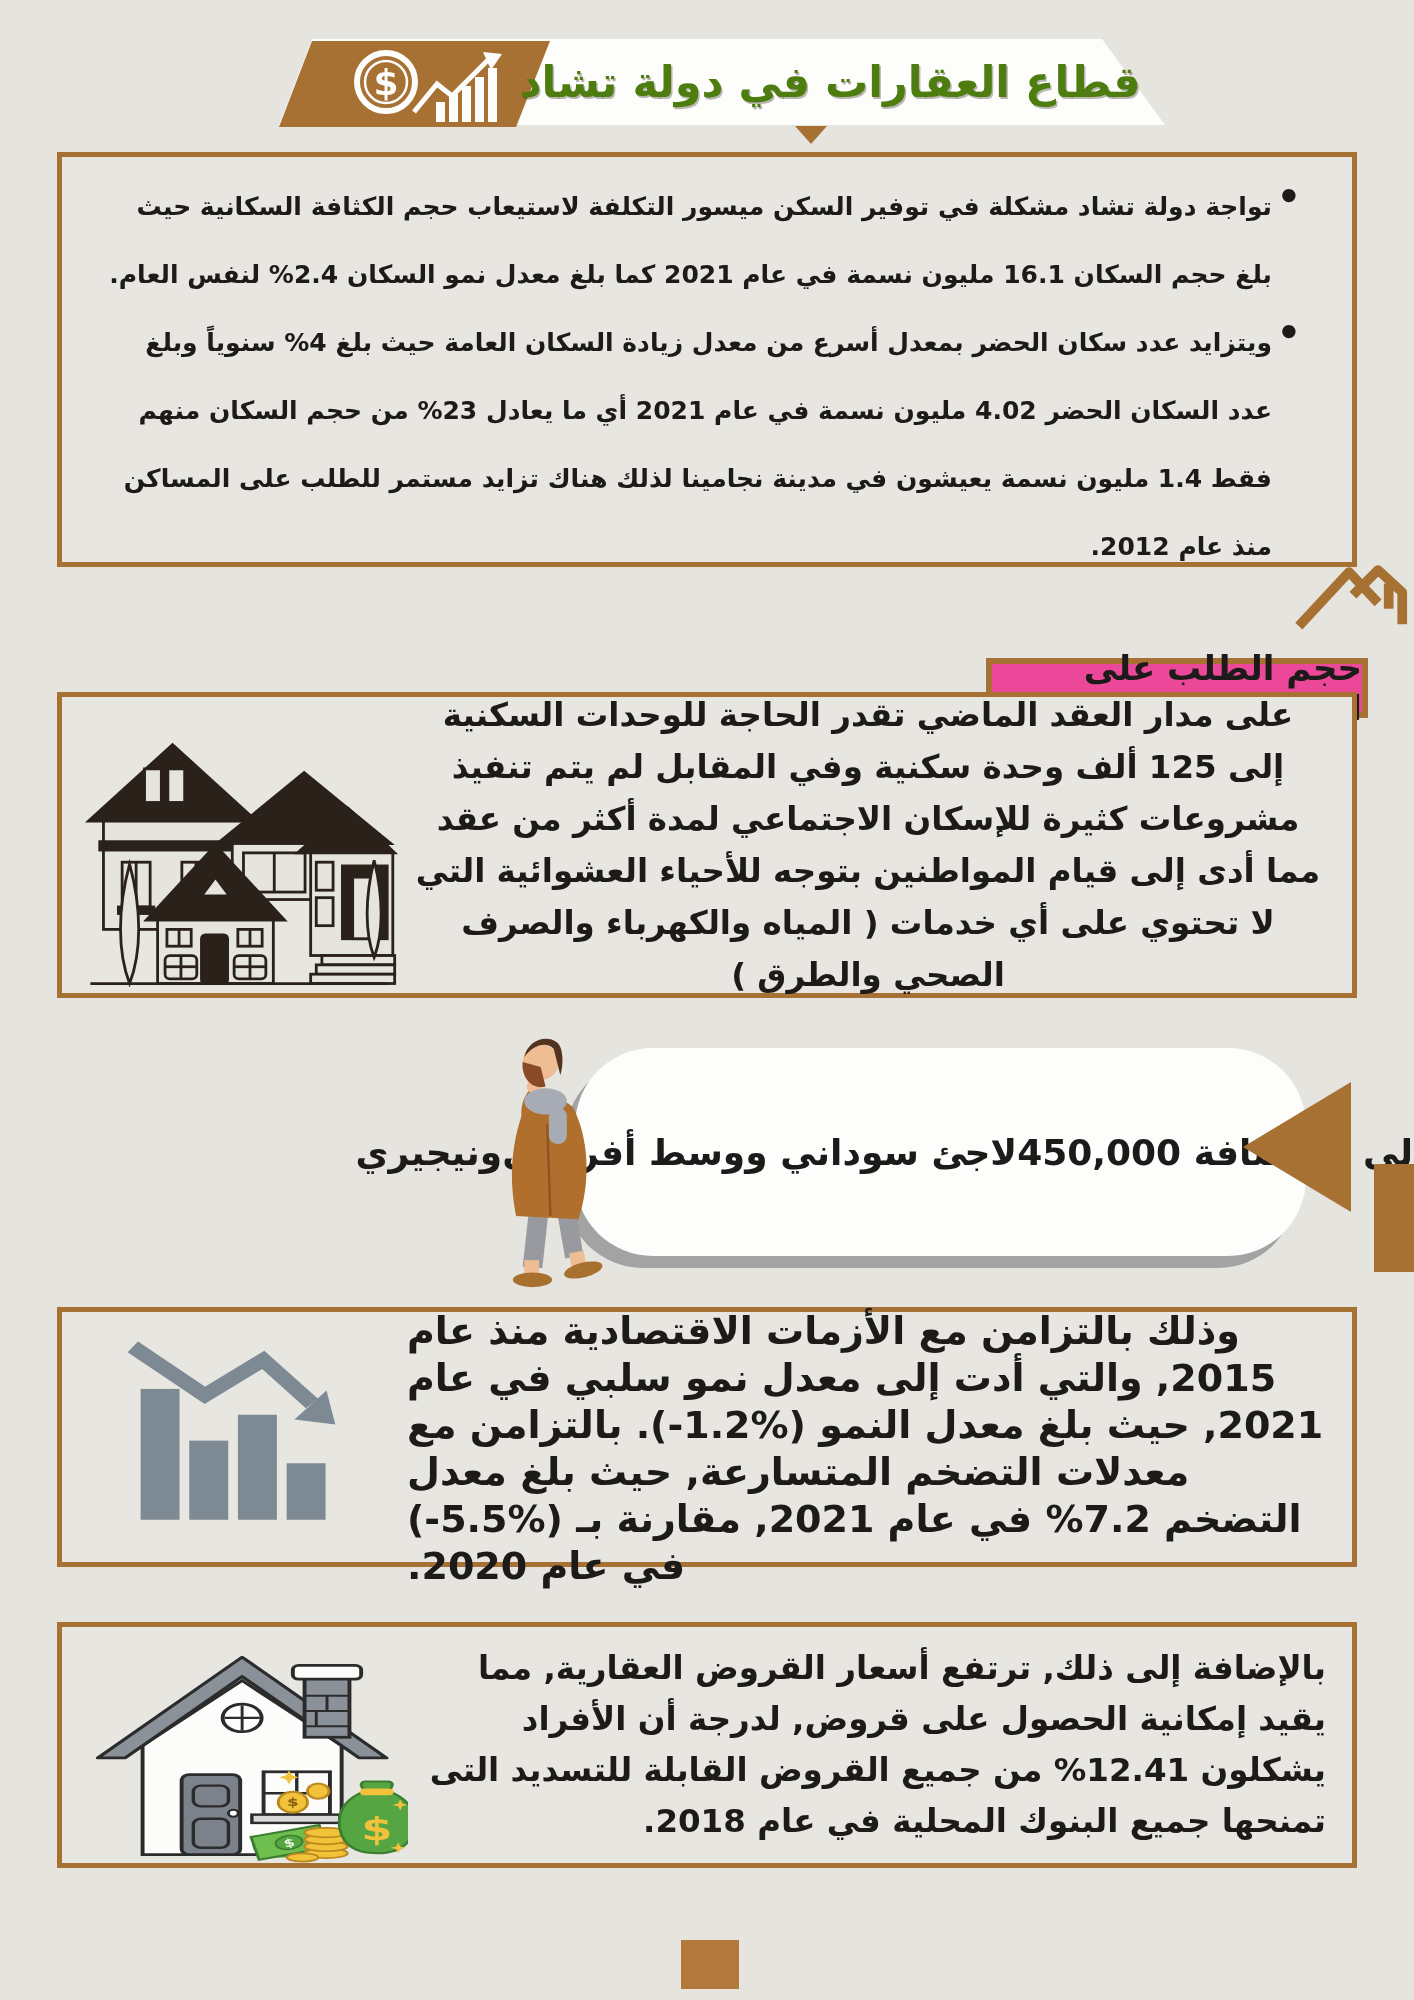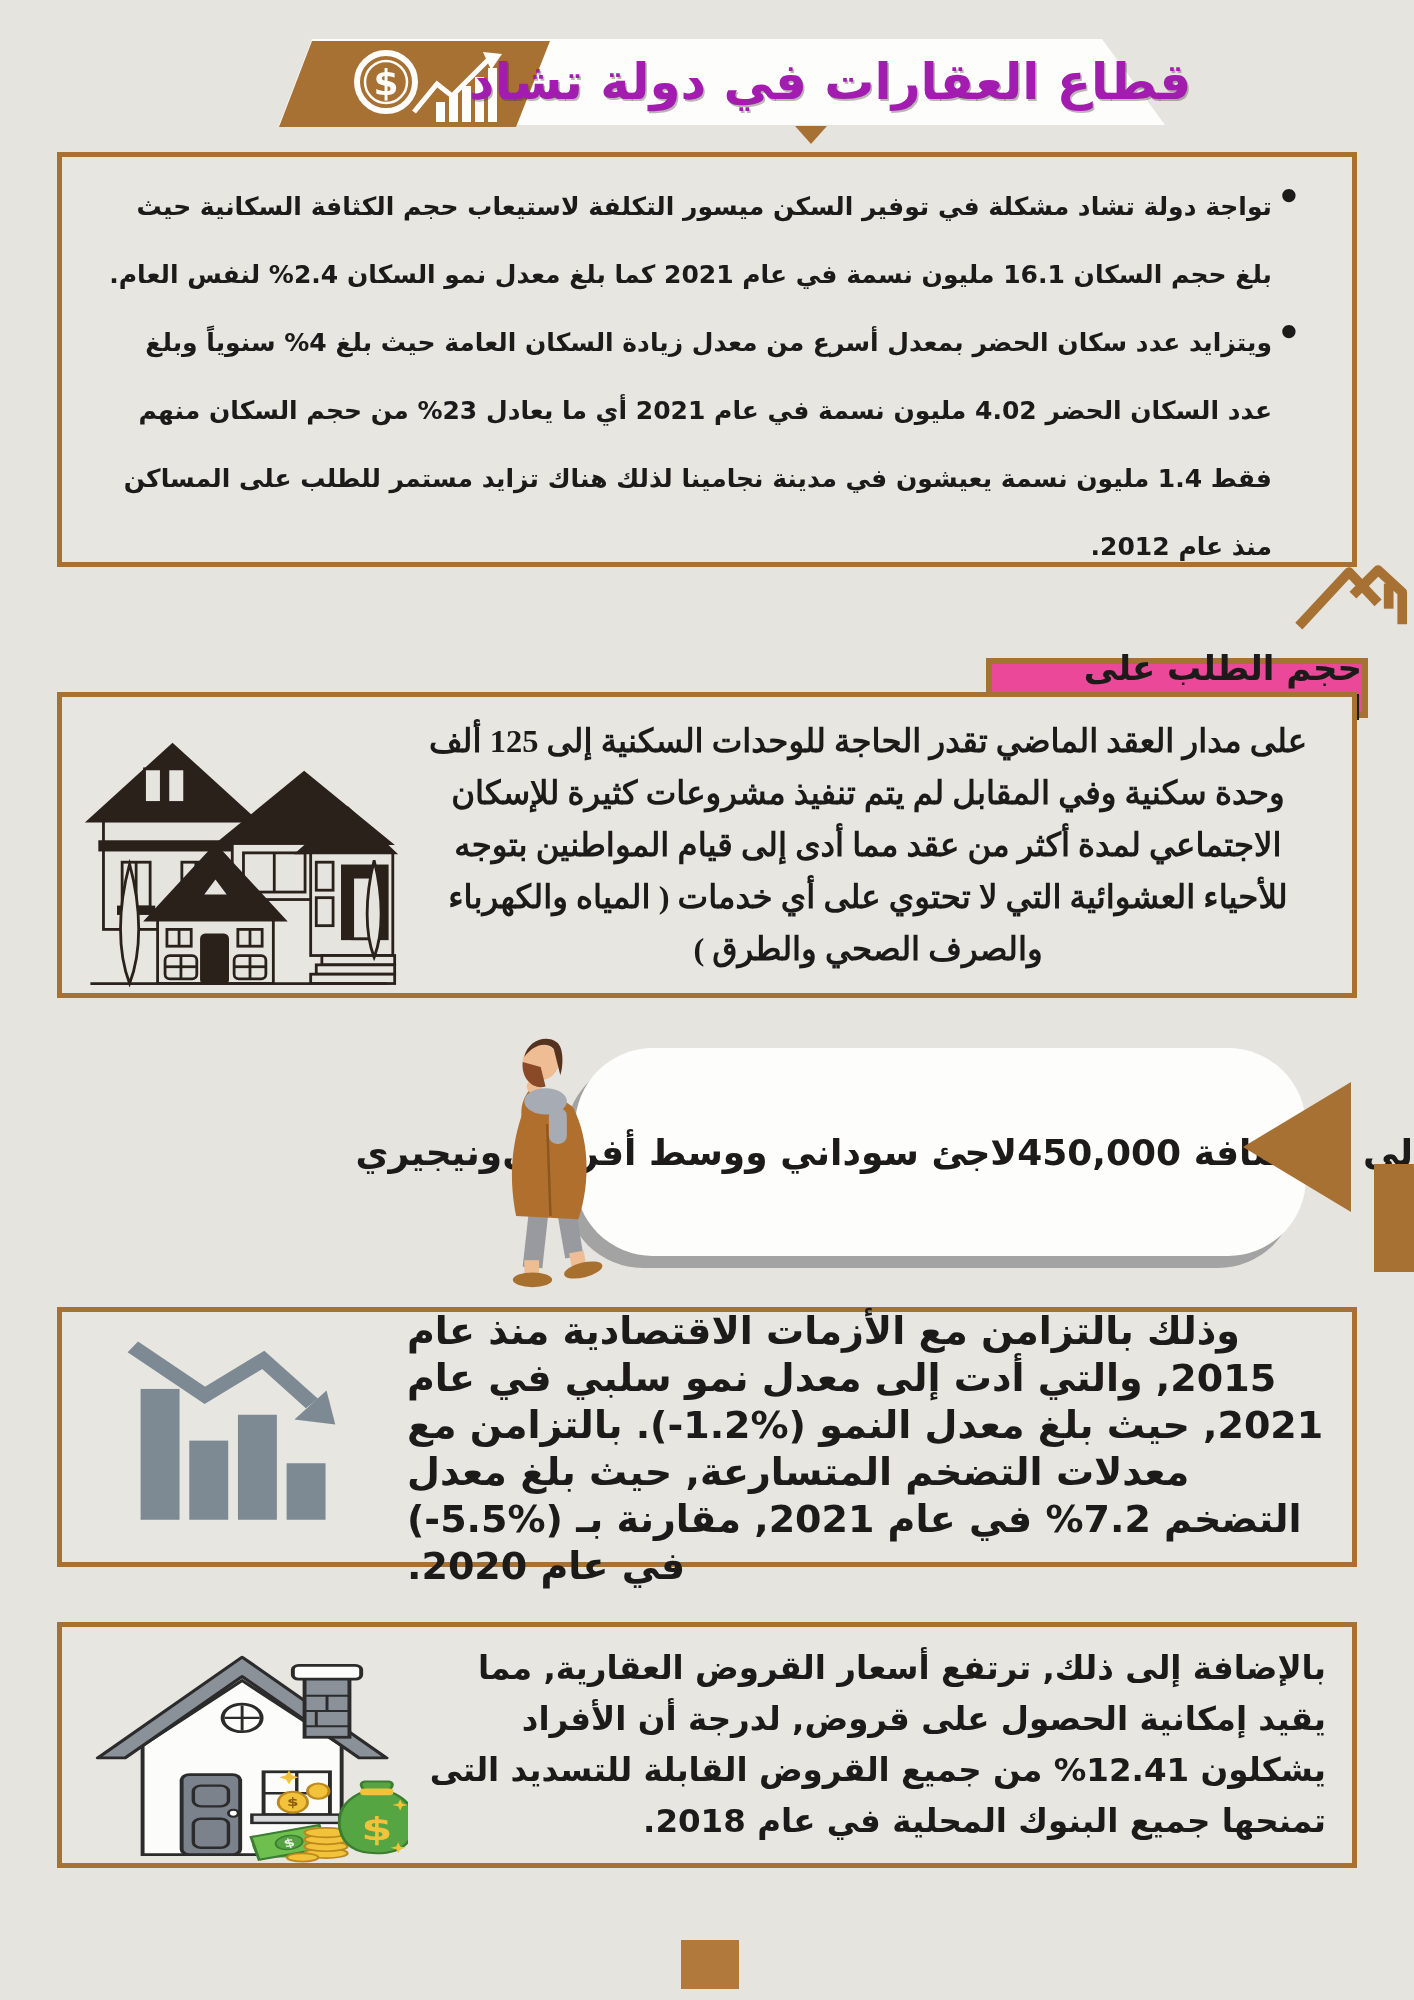--- a/index.html
+++ b/index.html
@@ -22,40 +22,40 @@
   }
   .hdr-chip{
     position:absolute;left:250px;top:35px;width:310px;height:93px;
     background:#a87134;
     clip-path:polygon(62px 6px, 300px 6px, 266px 92px, 29px 92px);
   }
   .hdr-icon{position:absolute;left:340px;top:44px;width:175px;height:80px;}
   .hdr-title{
     position:absolute;left:520px;top:50px;width:620px;height:64px;
     display:flex;align-items:center;justify-content:center;
-    font-size:50px;color:#a21caf;
+    font-size:43px;color:#4d7c0f;
     text-shadow:1.5px 1.5px 0 rgba(60,50,40,.35);
     white-space:nowrap;
   }
   .hdr-pointer{
     position:absolute;left:795px;top:126px;width:0;height:0;
     border-left:16px solid transparent;border-right:16px solid transparent;
     border-top:18px solid #a87134;
   }
   
   .ibox{
     position:absolute;left:57px;width:1300px;
     border:5px solid #a87134;box-sizing:border-box;
     background:#e7e6e1;
   }
   .box1{top:152px;height:415px;padding:16px 46px 10px 40px;}
   .bullet-row{display:flex;align-items:flex-start;}
   .bullet-dot{font-size:38px;line-height:48px;width:34px;flex:none;text-align:center;}
   .bullet-text{flex:1;font-size:25px;line-height:68px;}
-  .box2{top:692px;height:306px;font-family:Liberation Serif, serif;}
+  .box2{top:692px;height:306px;}
   .box2 .box-text{position:absolute;left:350px;right:28px;top:0;bottom:0;
     display:flex;align-items:center;justify-content:center;
     font-size:32.5px;line-height:52px;text-align:center;}
   .box3{top:1307px;height:260px;}
   .box3 .box-text{position:absolute;left:345px;right:26px;top:0;bottom:0;
     display:flex;align-items:center;justify-content:center;
     font-size:38px;line-height:47px;text-align:left;margin-top:24px;}
   .box4{top:1622px;height:246px;}
   .box4 .box-text{position:absolute;left:365px;right:26px;top:0;bottom:0;
     display:flex;align-items:center;justify-content:center;

